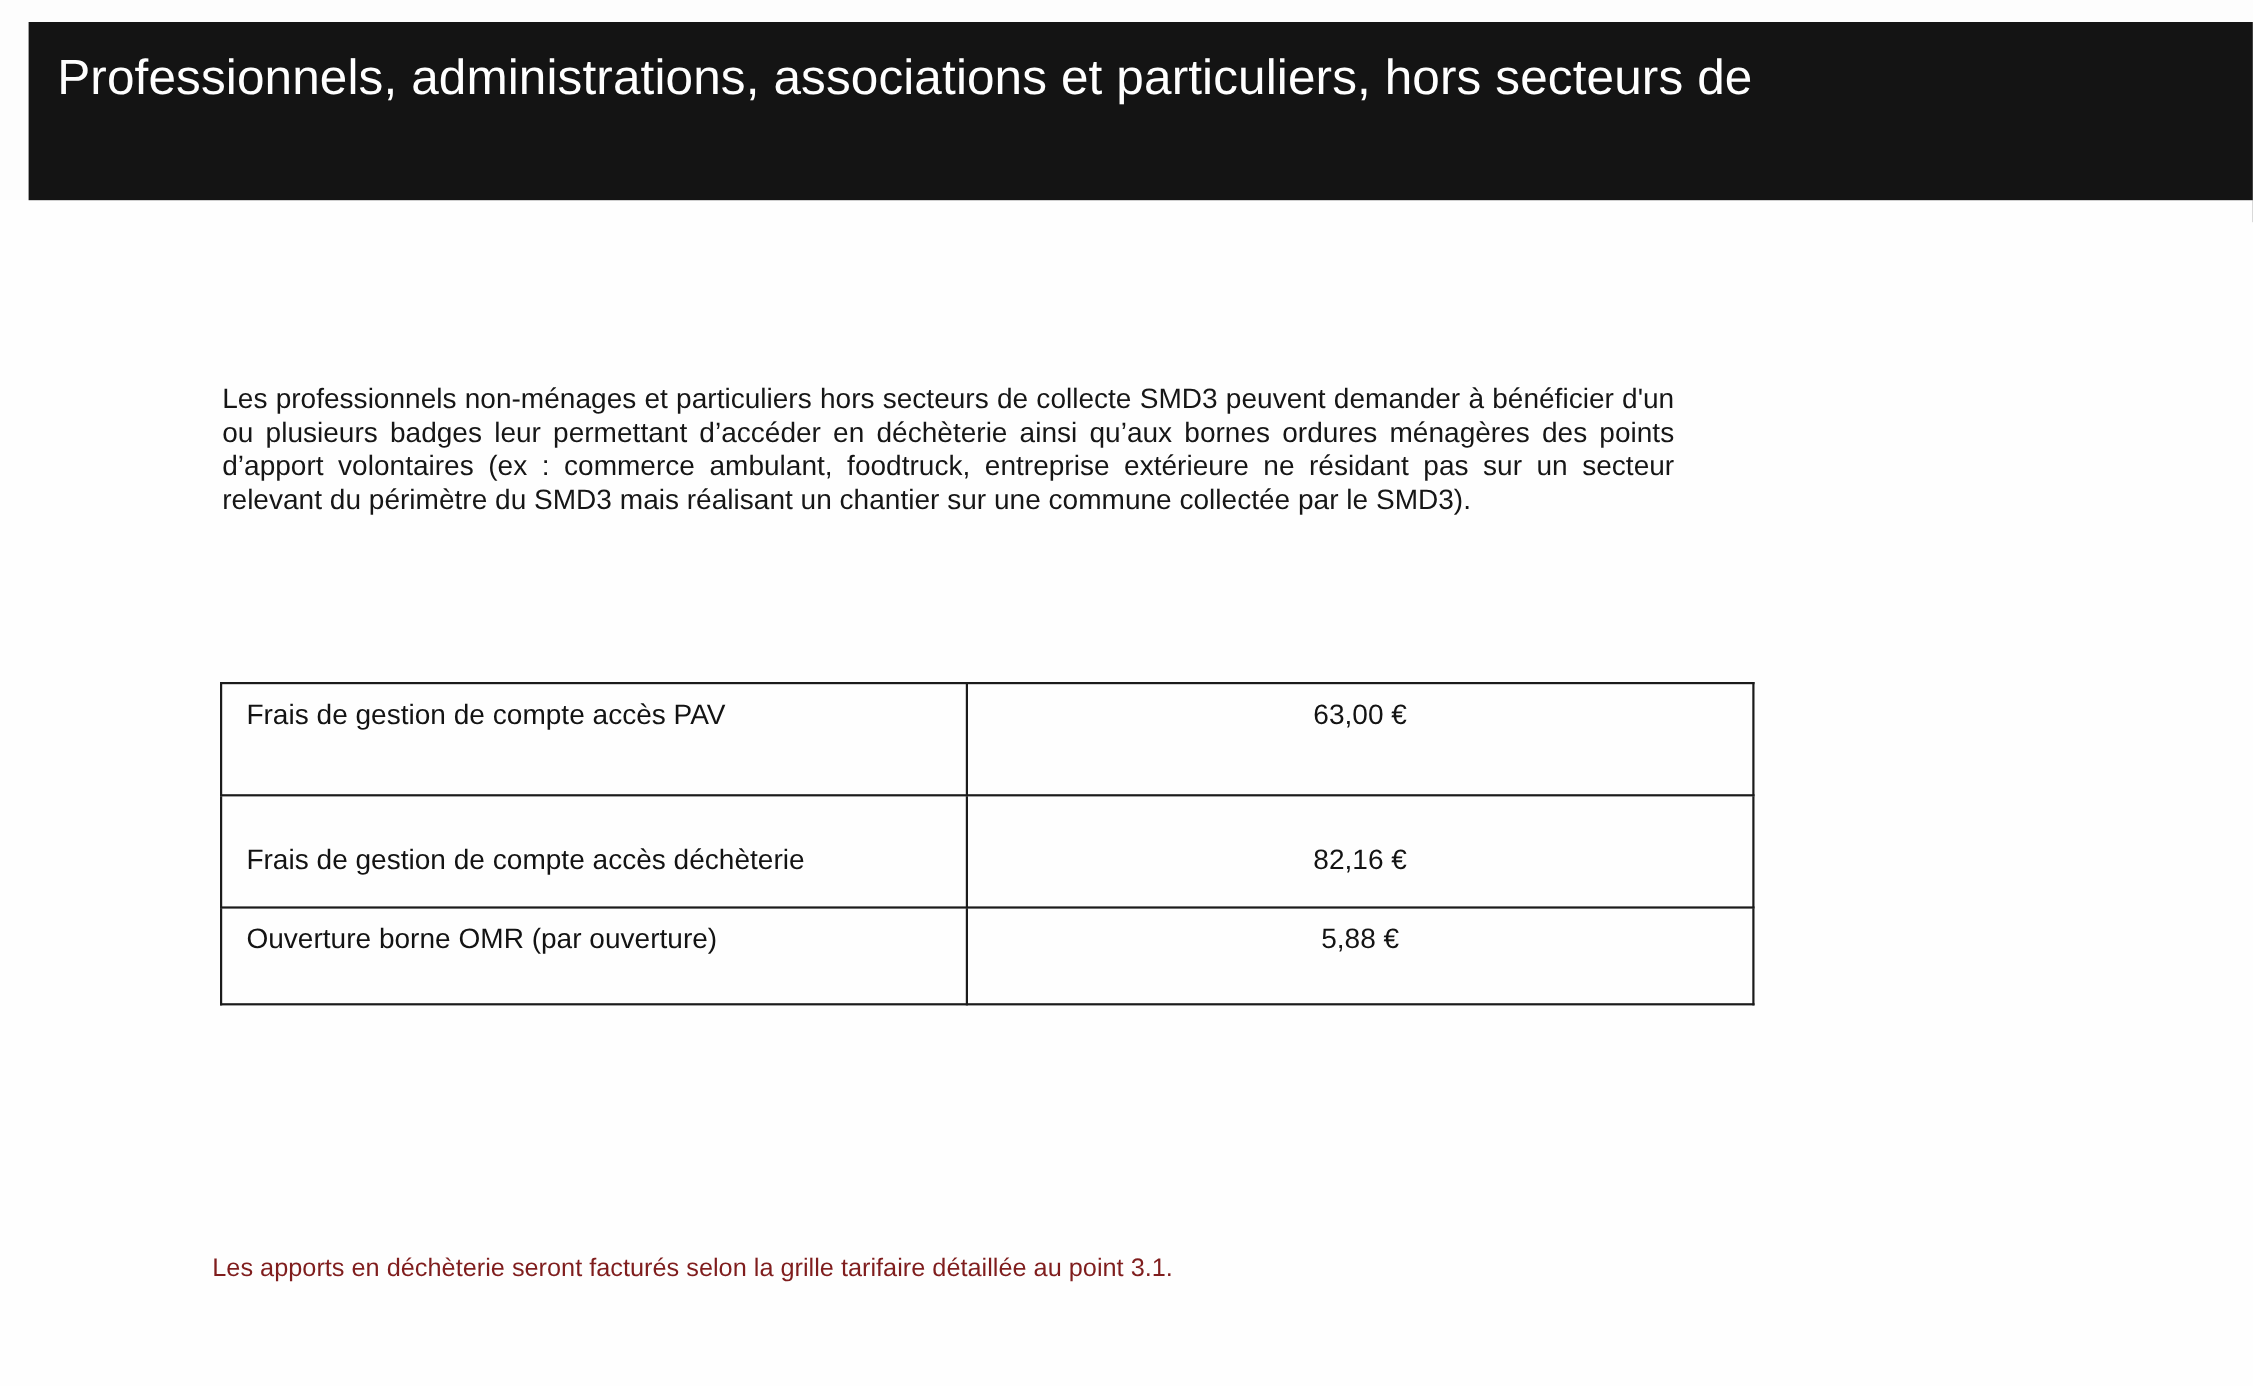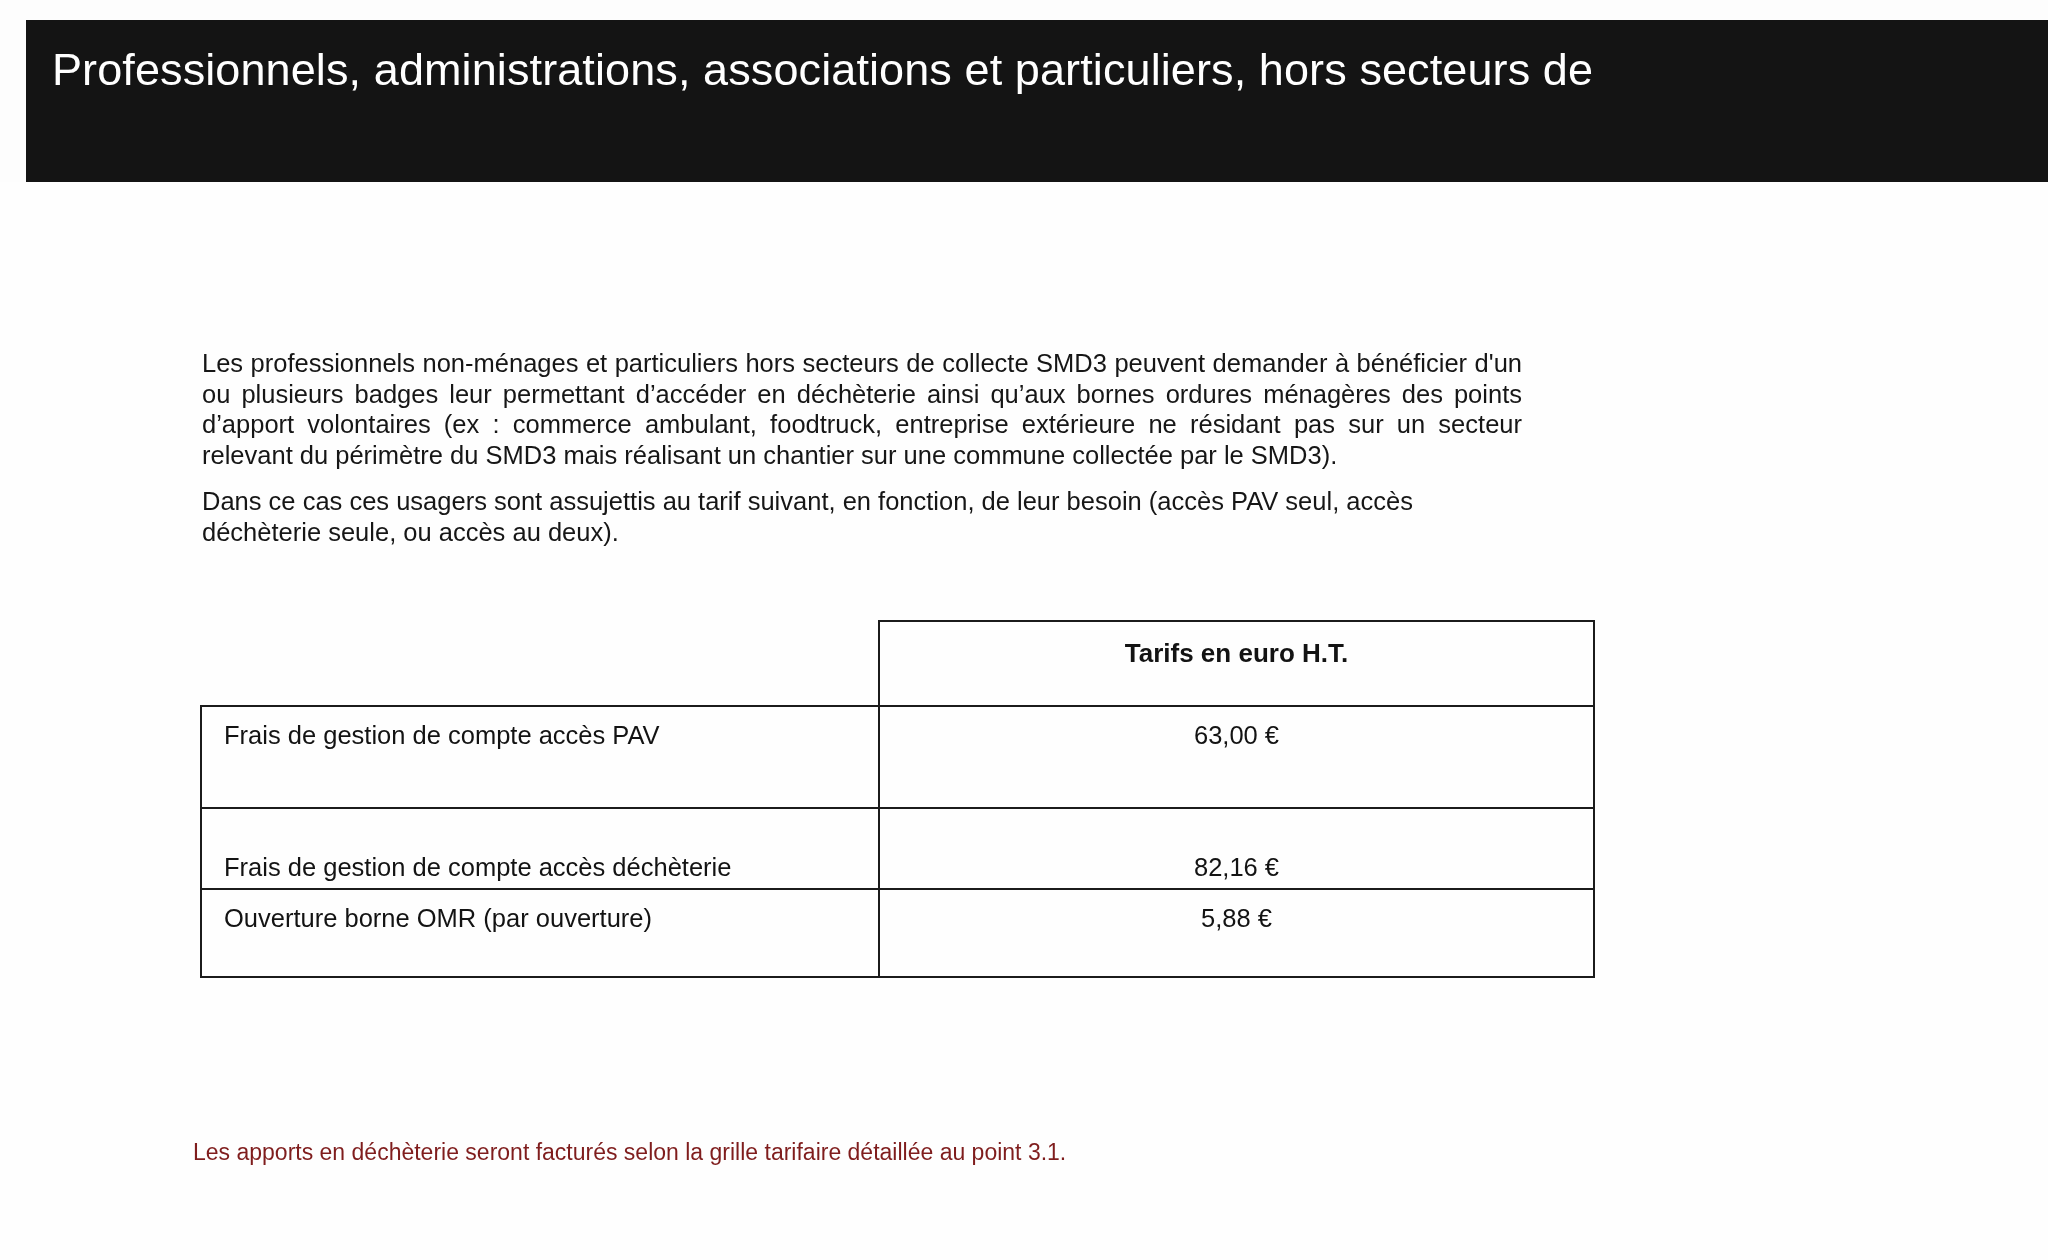--- a/index.html
+++ b/index.html
@@ -113,21 +113,21 @@
     box-sizing: border-box;
   }
   .tbl td.value {
     font-size: 25.5px;
     text-align: center;
     box-sizing: border-box;
   }
 
   .tbl tr.r1 td { height: 102px; }
   .tbl tr.r1 td.value { padding-top: 14px; }
-  .tbl tr.r2 td { height: 81px; }
+  .tbl tr.r2 td { height: 102px; }
   .tbl tr.r2 td.label { padding-top: 44px; }
   .tbl tr.r2 td.value { padding-top: 44px; }
   .tbl tr.r3 td { height: 88px; }
   .tbl tr.r3 td.value { padding-top: 14px; }
 
   
   #footnote {
     position: absolute;
     left: 193px;
     top: 955px;
@@ -143,34 +143,29 @@
 <body>
 
 <div id="banner">
   <div class="banner-line">Professionnels, administrations, associations et particuliers, hors secteurs de</div>
 </div>
 
 <div id="scan">
 
   <div id="body-text">
     <p>Les professionnels non-ménages et particuliers hors secteurs de collecte SMD3 peuvent demander à bénéficier d'un ou plusieurs badges leur permettant d’accéder en déchèterie ainsi qu’aux bornes ordures ménagères des points d’apport volontaires (ex : commerce ambulant, foodtruck, entreprise extérieure ne résidant pas sur un secteur relevant du périmètre du SMD3 mais réalisant un chantier sur une commune collectée par le SMD3).</p>
-    <p class="last-of-block">Dans ce cas ces usagers sont assujettis au tarif suivant, en fonction, de leur besoin (accès PAV seul, accès déchèterie seule, ou accès au deux).</p>
   </div>
 
   <div id="tariff-table">
     <table class="tbl">
       <colgroup>
         <col class="c-label">
         <col class="c-value">
       </colgroup>
       <tbody>
-        <tr class="head">
-          <td class="head-blank"></td>
-          <th class="head-value">Tarifs en euro H.T.</th>
-        </tr>
         <tr class="r1">
           <td class="label">Frais de gestion de compte accès PAV</td>
           <td class="value">63,00 €</td>
         </tr>
         <tr class="r2">
           <td class="label">Frais de gestion de compte accès déchèterie</td>
           <td class="value">82,16 €</td>
         </tr>
         <tr class="r3">
           <td class="label">Ouverture borne OMR (par ouverture)</td>

